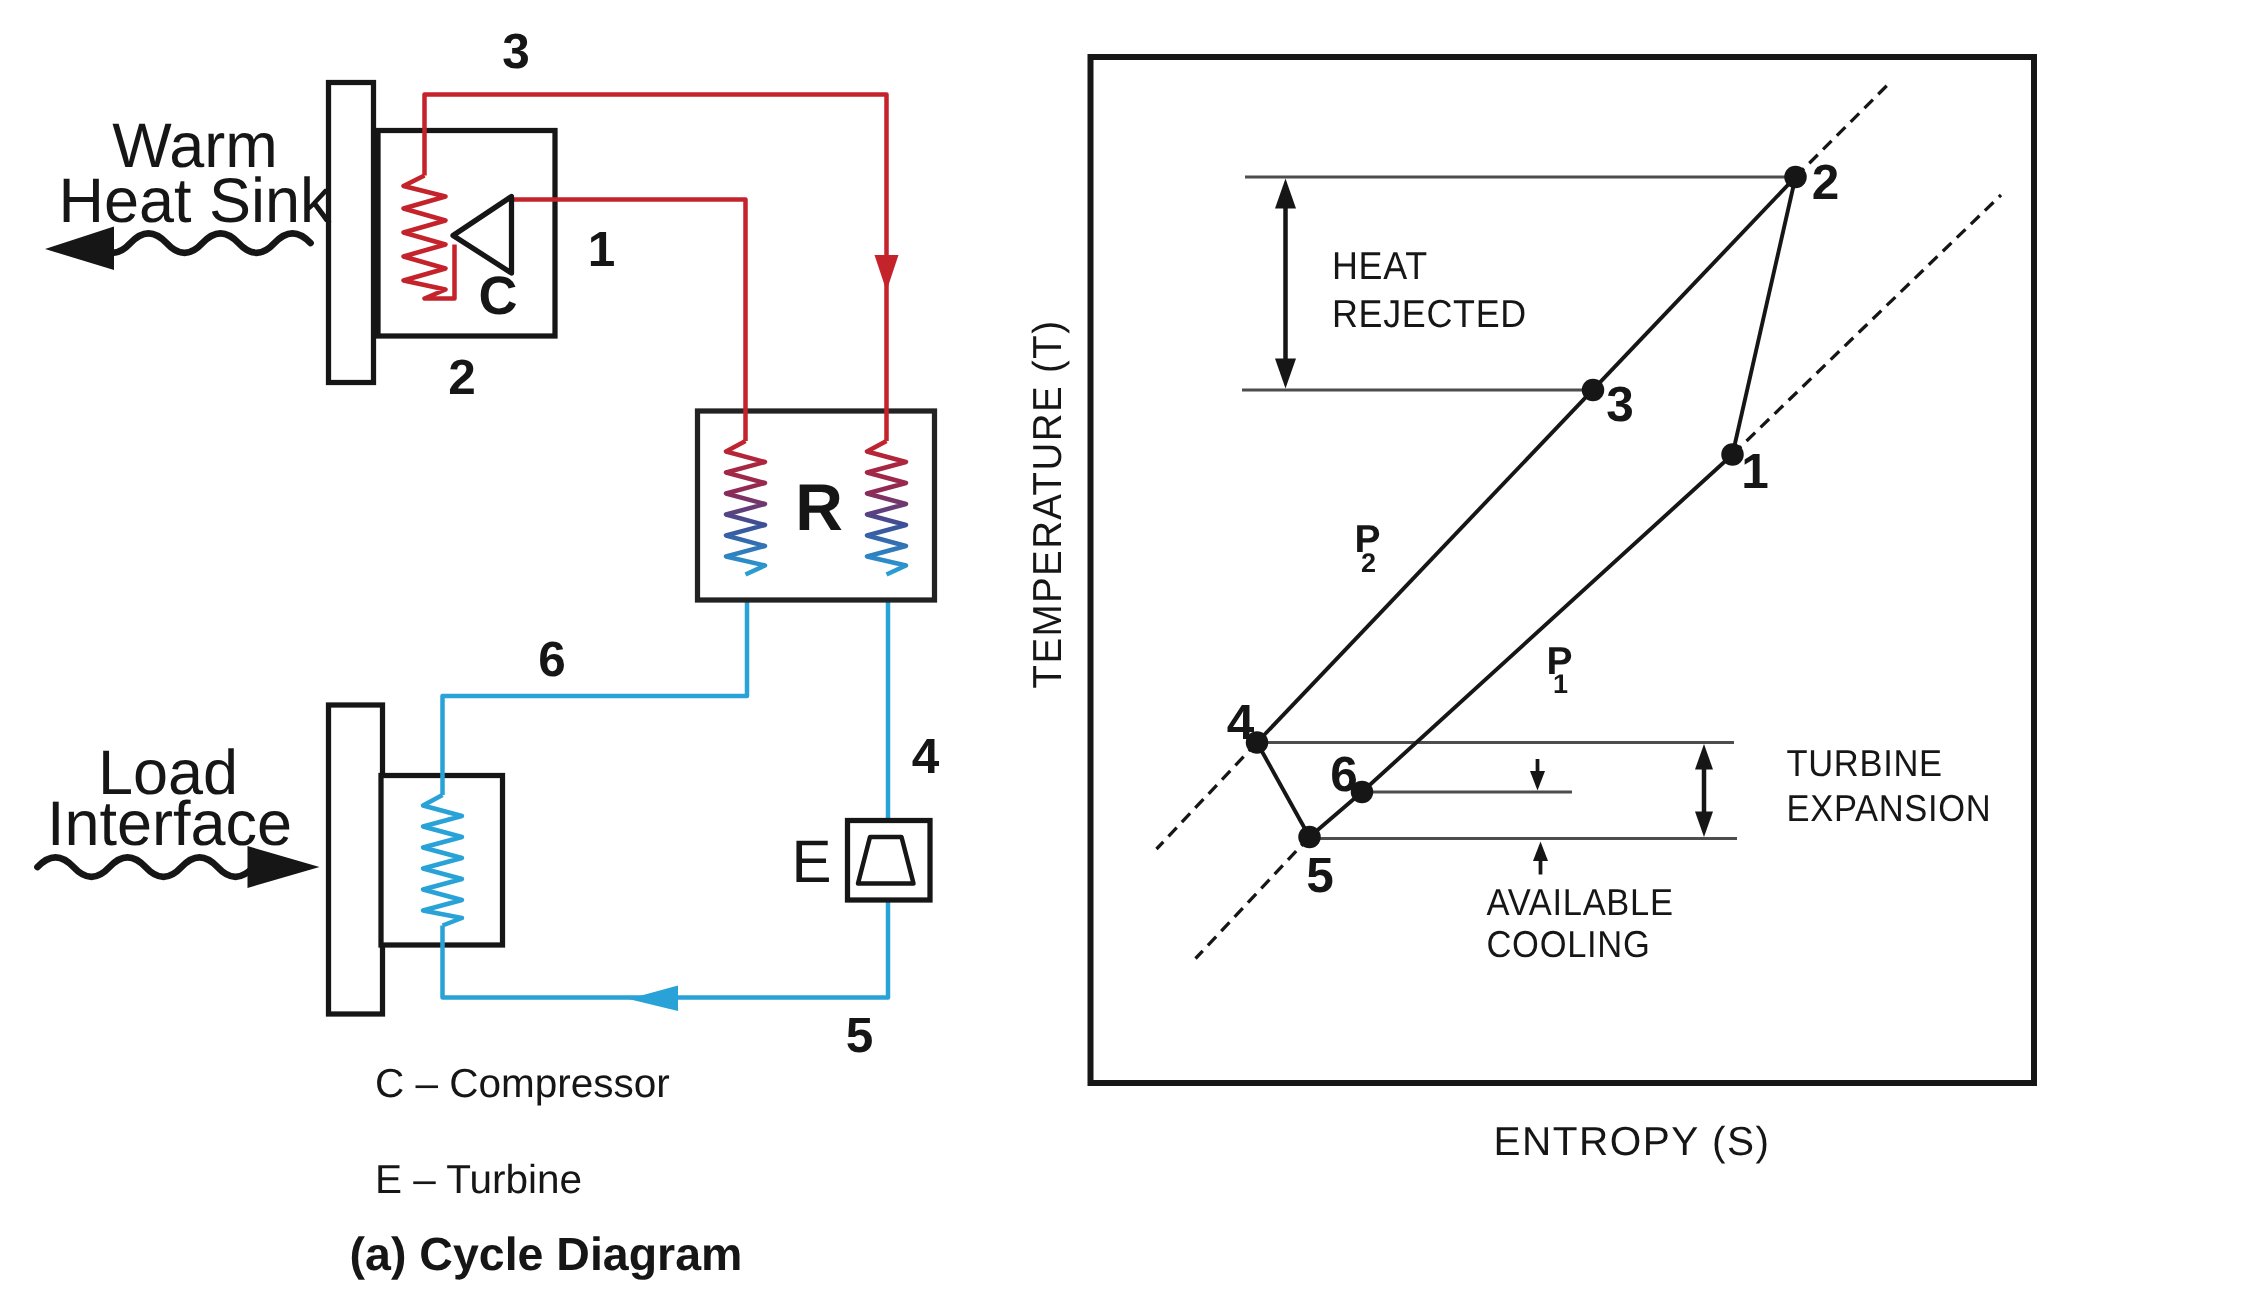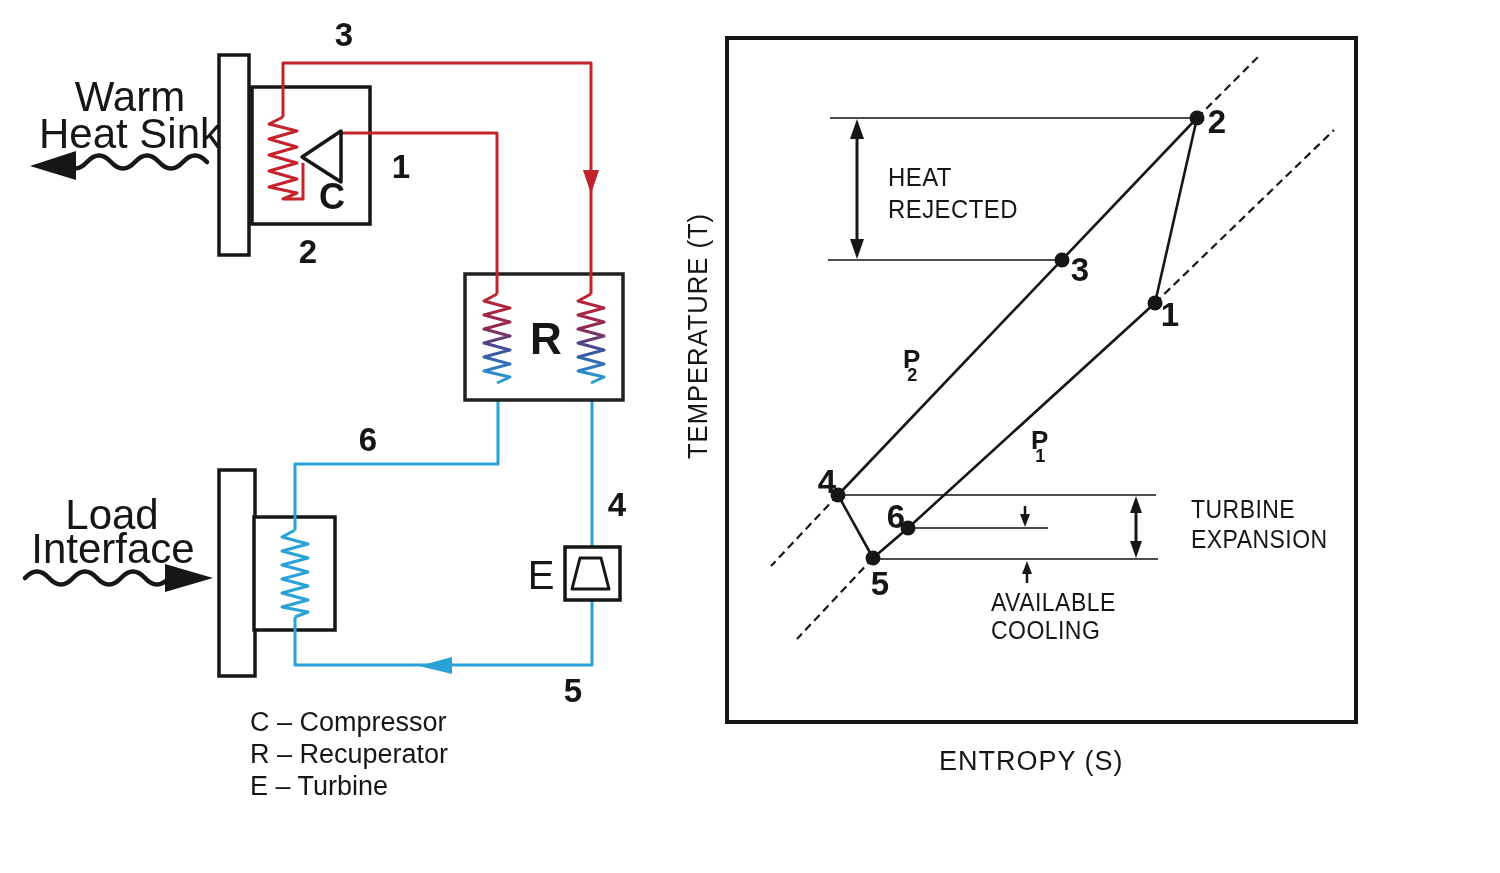--- a/index.html
+++ b/index.html
@@ -15,21 +15,21 @@
   .tsnum { font-size:33px; font-weight:600; }
   .comp { font-weight:600; }
   .legend { font-size:27px; font-weight:400; }
   .caption { font-size:31px; font-weight:700; }
   .bigword { font-size:42px; font-weight:400; transform:translate(-50%,0); }
   .anno { font-size:26px; font-weight:400; letter-spacing:0.5px; transform:scaleX(0.92); transform-origin:0 50%; }
   .anno2 { font-size:25px; font-weight:400; letter-spacing:0.5px; transform:scaleX(0.92); transform-origin:0 50%; }
   .axis { font-size:27px; font-weight:400; letter-spacing:1px; }
   .vaxis { position:absolute; left:550px; top:321px; width:300px; height:30px;
            text-align:center; transform:rotate(-90deg) scaleX(0.95); }
-  .haxis { position:absolute; left:939px; top:748px; width:200px; }
+  .haxis { position:absolute; left:988px; top:748px; width:200px; text-align:center; }
   .pset { position:absolute; font-weight:700; }
   .pmain { font-size:26px; }
   .psub { font-size:18px; position:relative; top:13px; margin-left:-13px; }
   .hot   { stroke:var(--hot); }
   .cold  { stroke:var(--cold); }
   .hotf  { fill:var(--hot); }
   .coldf { fill:var(--cold); }
 </style>
 </head>
 <body>
@@ -170,23 +170,23 @@
   <div class="t num center" style="left:308px; top:251px;">2</div>
   <div class="t num center" style="left:368px; top:439px;">6</div>
   <div class="t num center" style="left:617px; top:504px;">4</div>
   <div class="t num center" style="left:573px; top:690px;">5</div>
 
   <div class="t comp center" style="left:332px; top:197px; font-size:36px;">C</div>
   <div class="t comp center" style="left:546px; top:339px; font-size:44px;">R</div>
   <div class="t comp center" style="left:541px; top:575px; font-size:40px; font-weight:500;">E</div>
 
   <div class="t legend" style="left:250px; top:709px;">C – Compressor</div>
-  <div class="t legend" style="left:250px; top:741px;">R – Recuperator</div>
   <div class="t legend" style="left:250px; top:773px;">E – Turbine</div>
 
+  <div class="t caption center" style="left:364px; top:836px;">(a) Cycle Diagram</div>
 
   <div class="vaxis t axis">TEMPERATURE  (T)</div>
   <div class="haxis t axis">ENTROPY  (S)</div>
 
   <div class="t anno" style="left:888px; top:164px;">HEAT</div>
   <div class="t anno" style="left:888px; top:196px;">REJECTED</div>
 
   <div class="t anno2" style="left:1191px; top:497px;">TURBINE</div>
   <div class="t anno2" style="left:1191px; top:527px;">EXPANSION</div>
 

